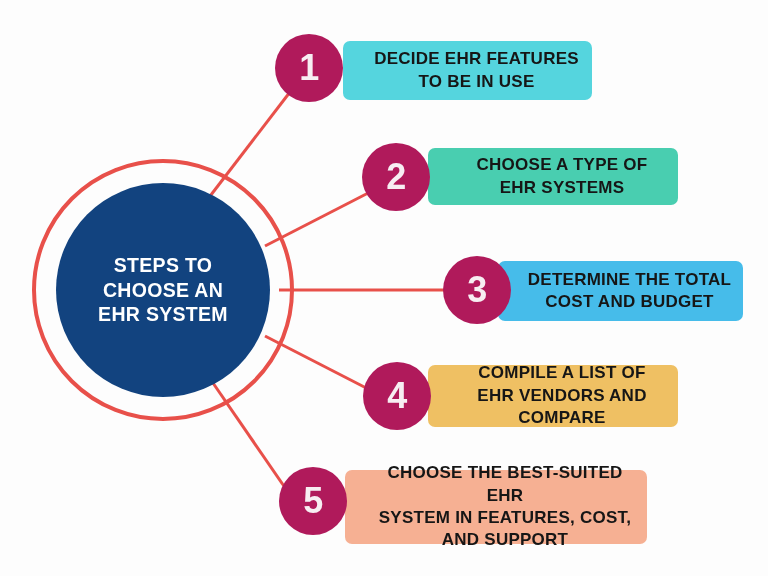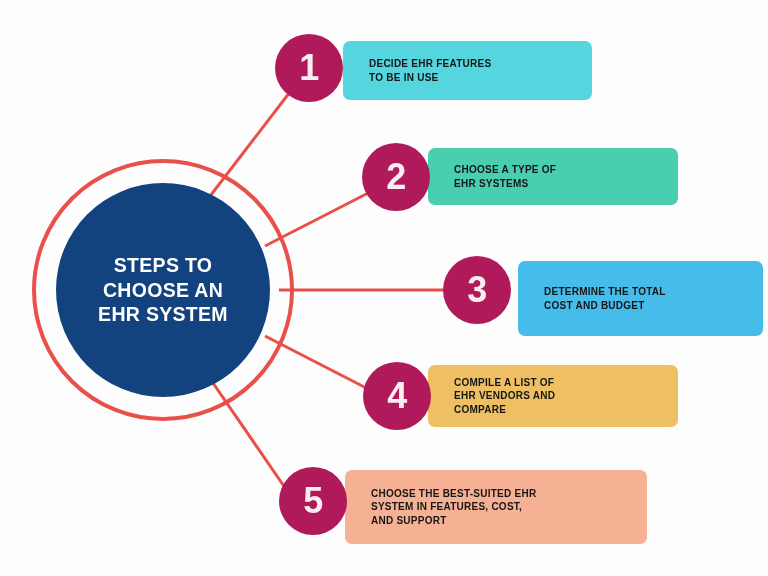--- a/index.html
+++ b/index.html
@@ -65,22 +65,23 @@
   }
   .step-bar {
     position: absolute;
     border-radius: 7px;
     display: flex;
     align-items: center;
     box-sizing: border-box;
   }
   .step-bar-text {
     width: 100%;
+    text-align: center;
     color: #161616;
-    font-size: 10px;
+    font-size: 17px;
     font-weight: bold;
     line-height: 1.32;
     letter-spacing: 0.25px;
     white-space: pre-line;
   }
   .step-circle {
     position: absolute;
     width: 68px;
     height: 68px;
     border-radius: 50%;
@@ -132,21 +133,21 @@
     <div class="step-bar" style="left:428px; top:148px; width:250px; height:57px; background:#49CEB0; padding-left:26px; padding-right:8px;">
       <span class="step-bar-text">CHOOSE A TYPE OF
 EHR SYSTEMS</span>
     </div>
     <div class="step-circle" style="left:362px; top:143px;">
       <span class="step-num">2</span>
     </div>
   </div>
 
   <div class="step">
-    <div class="step-bar" style="left:518px; top:261px; width:245px; height:75px; background:#46BCEA; padding-left:26px; padding-right:8px;">
+    <div class="step-bar" style="left:498px; top:261px; width:245px; height:60px; background:#46BCEA; padding-left:26px; padding-right:8px;">
       <span class="step-bar-text">DETERMINE THE TOTAL
 COST AND BUDGET</span>
     </div>
     <div class="step-circle" style="left:443px; top:256px;">
       <span class="step-num">3</span>
     </div>
   </div>
 
   <div class="step">
     <div class="step-bar" style="left:428px; top:365px; width:250px; height:62px; background:#EFC063; padding-left:26px; padding-right:8px;">

